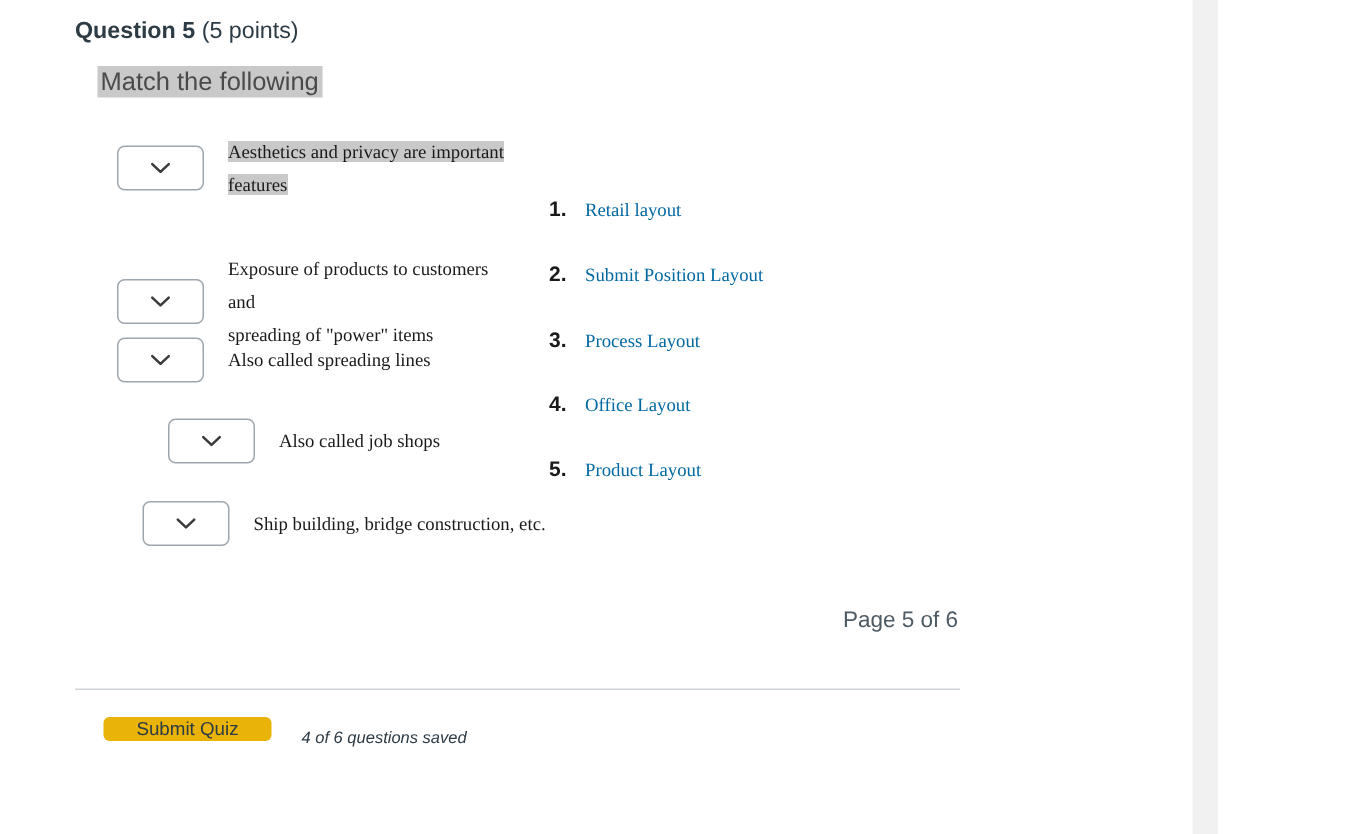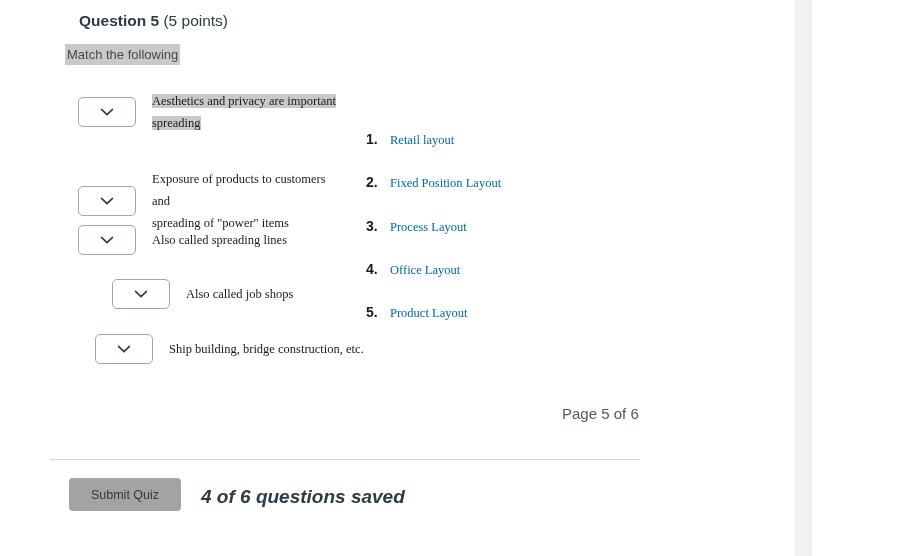--- a/index.html
+++ b/index.html
@@ -49,34 +49,33 @@
     position: absolute;
     left: 50px;
     top: 11px;
     font-size: 15.5px;
     line-height: 20px;
     color: #2d3b45;
     white-space: nowrap;
   }
   .question-header .q-title {
     font-weight: bold;
-    margin-left: 29px;
   }
   .question-header .q-points {
     font-weight: normal;
     color: #2d3b45;
     text-align: center;
   }
 
   
   .question-prompt {
     position: absolute;
     left: 65px;
     top: 44px;
-    font-size: 13px;
+    font-size: 17px;
     line-height: 21px;
     color: #4a4a4a;
     background: #c9c9c9;
     padding: 0 2px;
     white-space: nowrap;
   }
 
   
   .match-area {
     position: absolute;
@@ -186,39 +185,38 @@
     height: 1px;
     background: #cfd4d9;
   }
 
   
   .submit-btn {
     position: absolute;
     left: 69px;
     top: 478px;
     width: 112px;
-    height: 33px;
-    background: #a3a3a3;
+    height: 16px;
+    background: #eab308;
     border: none;
     border-radius: 4px;
     color: #2d3b45;
     font-family: "Liberation Sans", sans-serif;
     font-size: 12.5px;
     cursor: pointer;
     padding: 0;
   }
   .saved-status {
     position: absolute;
     left: 201px;
     top: 486px;
     font-style: italic;
-    font-size: 19px;
-    color: #2d3b45;
-    white-space: nowrap;
-    font-weight: bold;
+    font-size: 11px;
+    color: #2d3b45;
+    white-space: nowrap;
   }
 </style>
 </head>
 <body>
 
 <div class="content">
 
   <div class="question-header">
     <span class="q-title">Question 5</span><span>&nbsp;</span><span class="q-points">(5 points)</span>
   </div>
@@ -228,21 +226,21 @@
   <div class="match-area">
 
     <div class="match-row" style="top:12px;">
       <div class="dropdown">
         <svg width="13" height="8" viewBox="0 0 13 8">
           <path d="M1 1.4 L6.5 6.6 L12 1.4" fill="none" stroke="#3b3b3b" stroke-width="1.7" stroke-linecap="round" stroke-linejoin="round"></path>
         </svg>
       </div>
       <div class="match-text">
         <span class="hl">Aesthetics and privacy are important</span><br>
-        <span class="hl">spreading</span>
+        <span class="hl">features</span>
       </div>
     </div>
 
     <div class="match-row" style="top:90px;">
       <div class="dropdown">
         <svg width="13" height="8" viewBox="0 0 13 8">
           <path d="M1 1.4 L6.5 6.6 L12 1.4" fill="none" stroke="#3b3b3b" stroke-width="1.7" stroke-linecap="round" stroke-linejoin="round"></path>
         </svg>
       </div>
       <div class="match-text">
@@ -286,21 +284,21 @@
 
   </div>
 
   <div class="options">
     <div class="option-row">
       <span class="option-num">1.</span>
       <span class="option-label">Retail layout</span>
     </div>
     <div class="option-row">
       <span class="option-num">2.</span>
-      <span class="option-label">Fixed Position Layout</span>
+      <span class="option-label">Submit Position Layout</span>
     </div>
     <div class="option-row">
       <span class="option-num">3.</span>
       <span class="option-label">Process Layout</span>
     </div>
     <div class="option-row">
       <span class="option-num">4.</span>
       <span class="option-label">Office Layout</span>
     </div>
     <div class="option-row">

